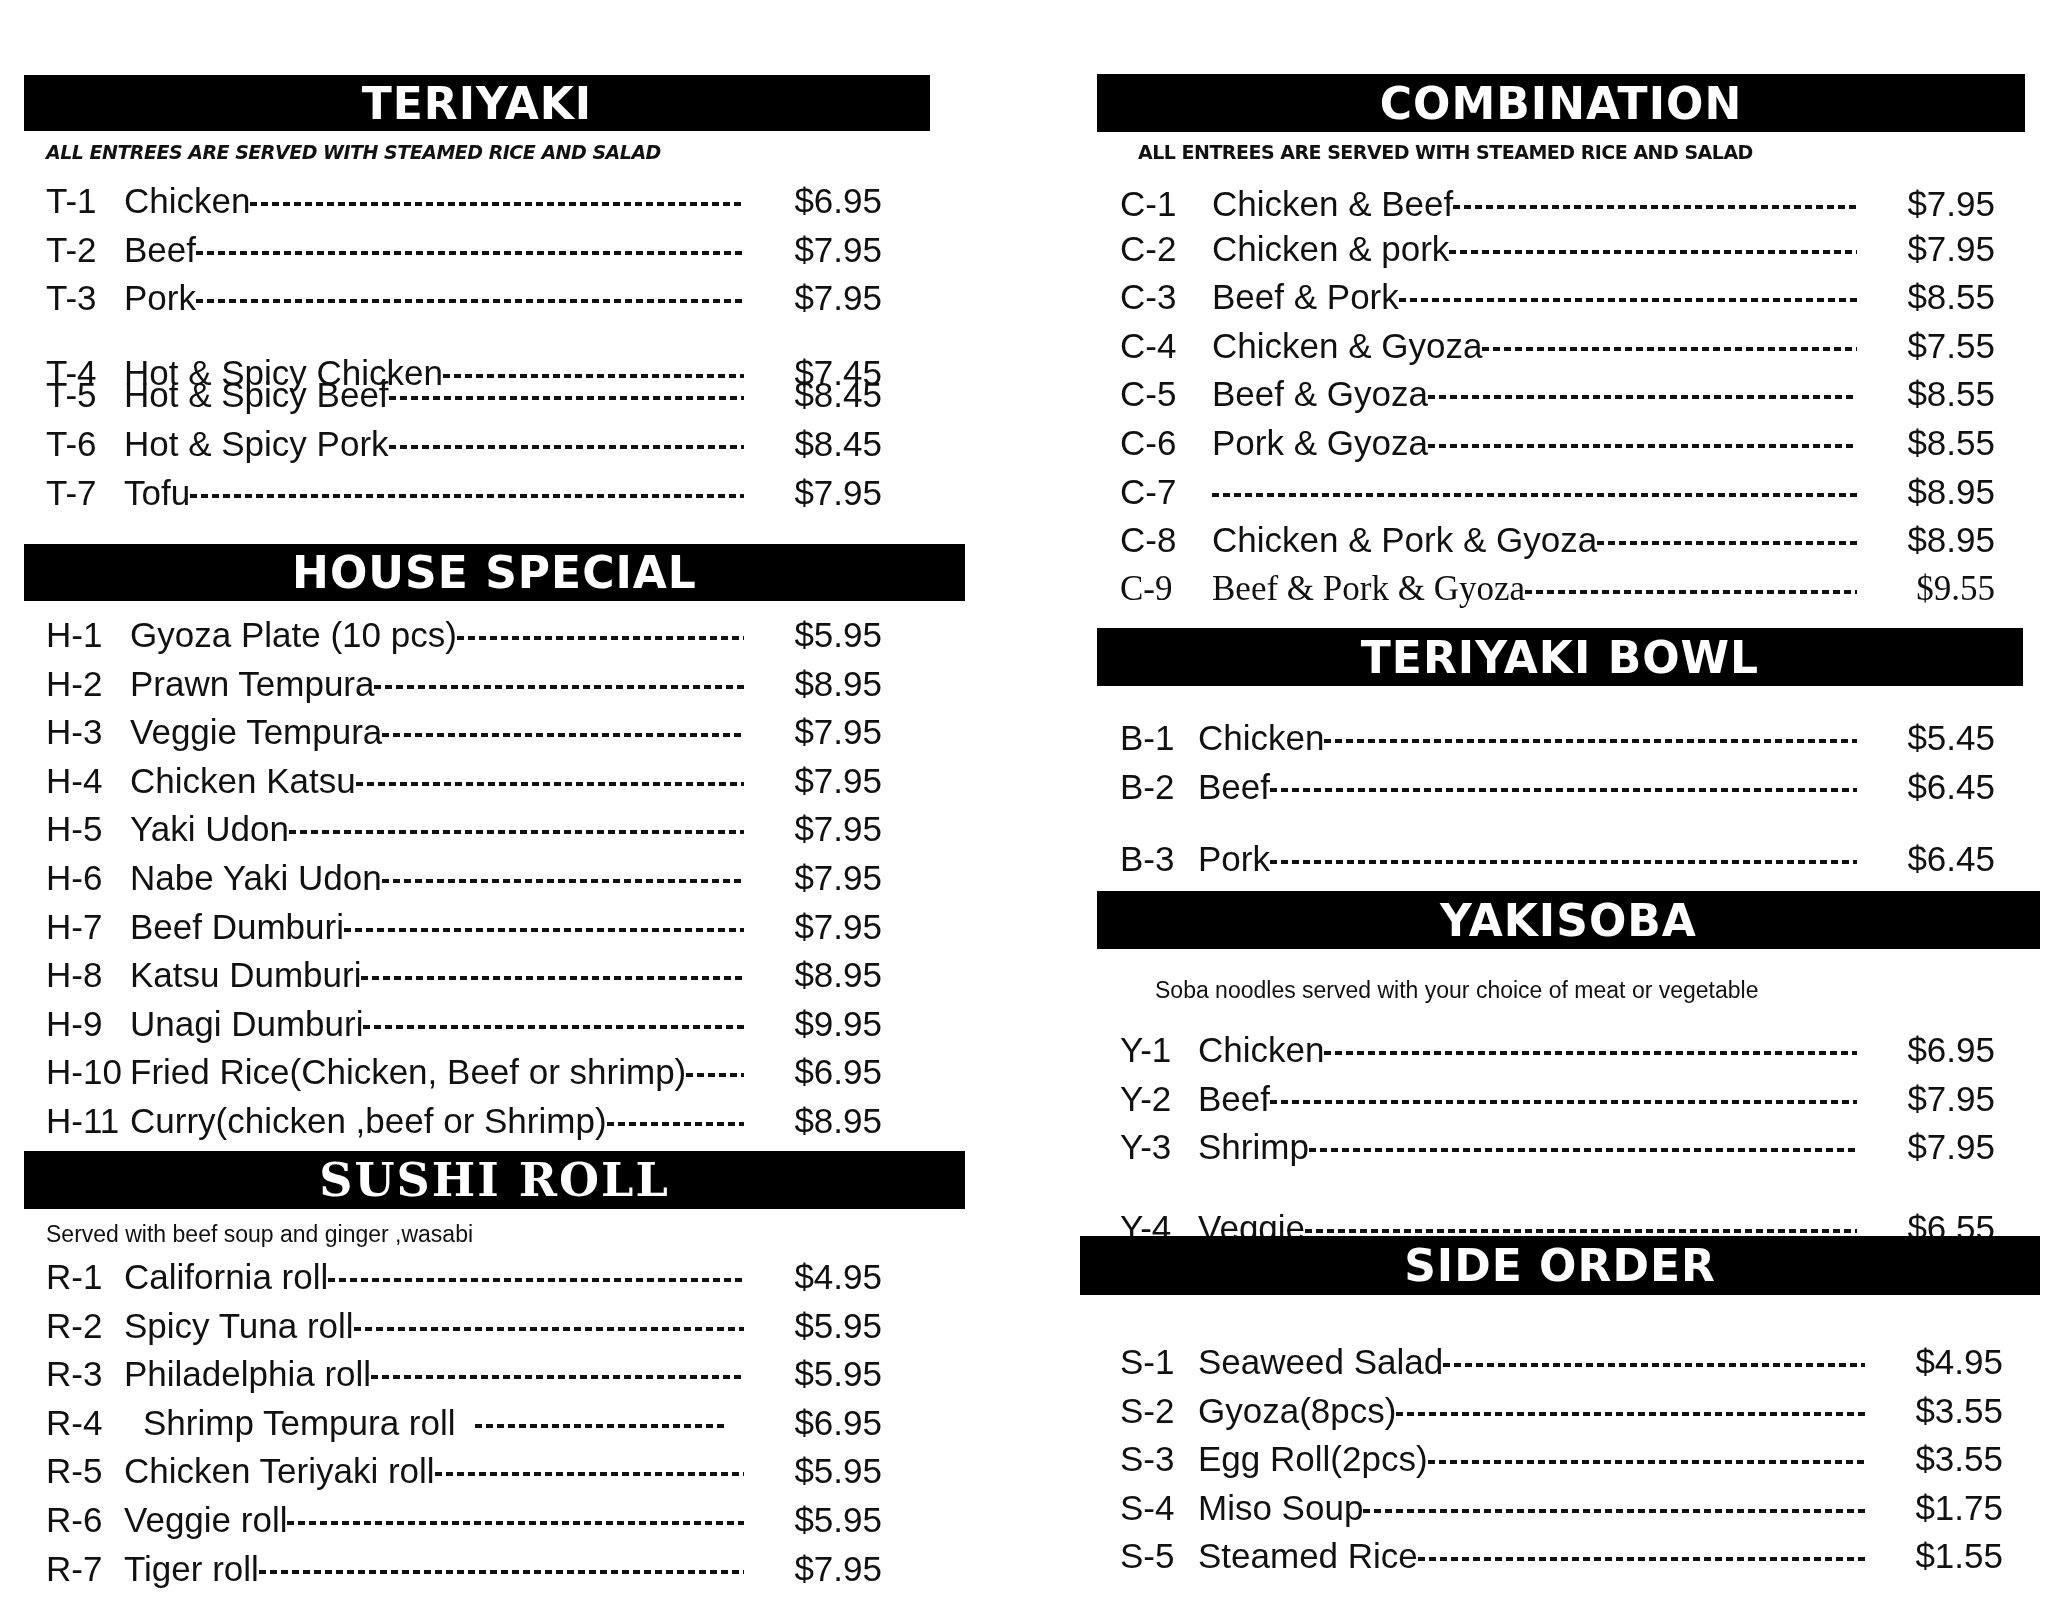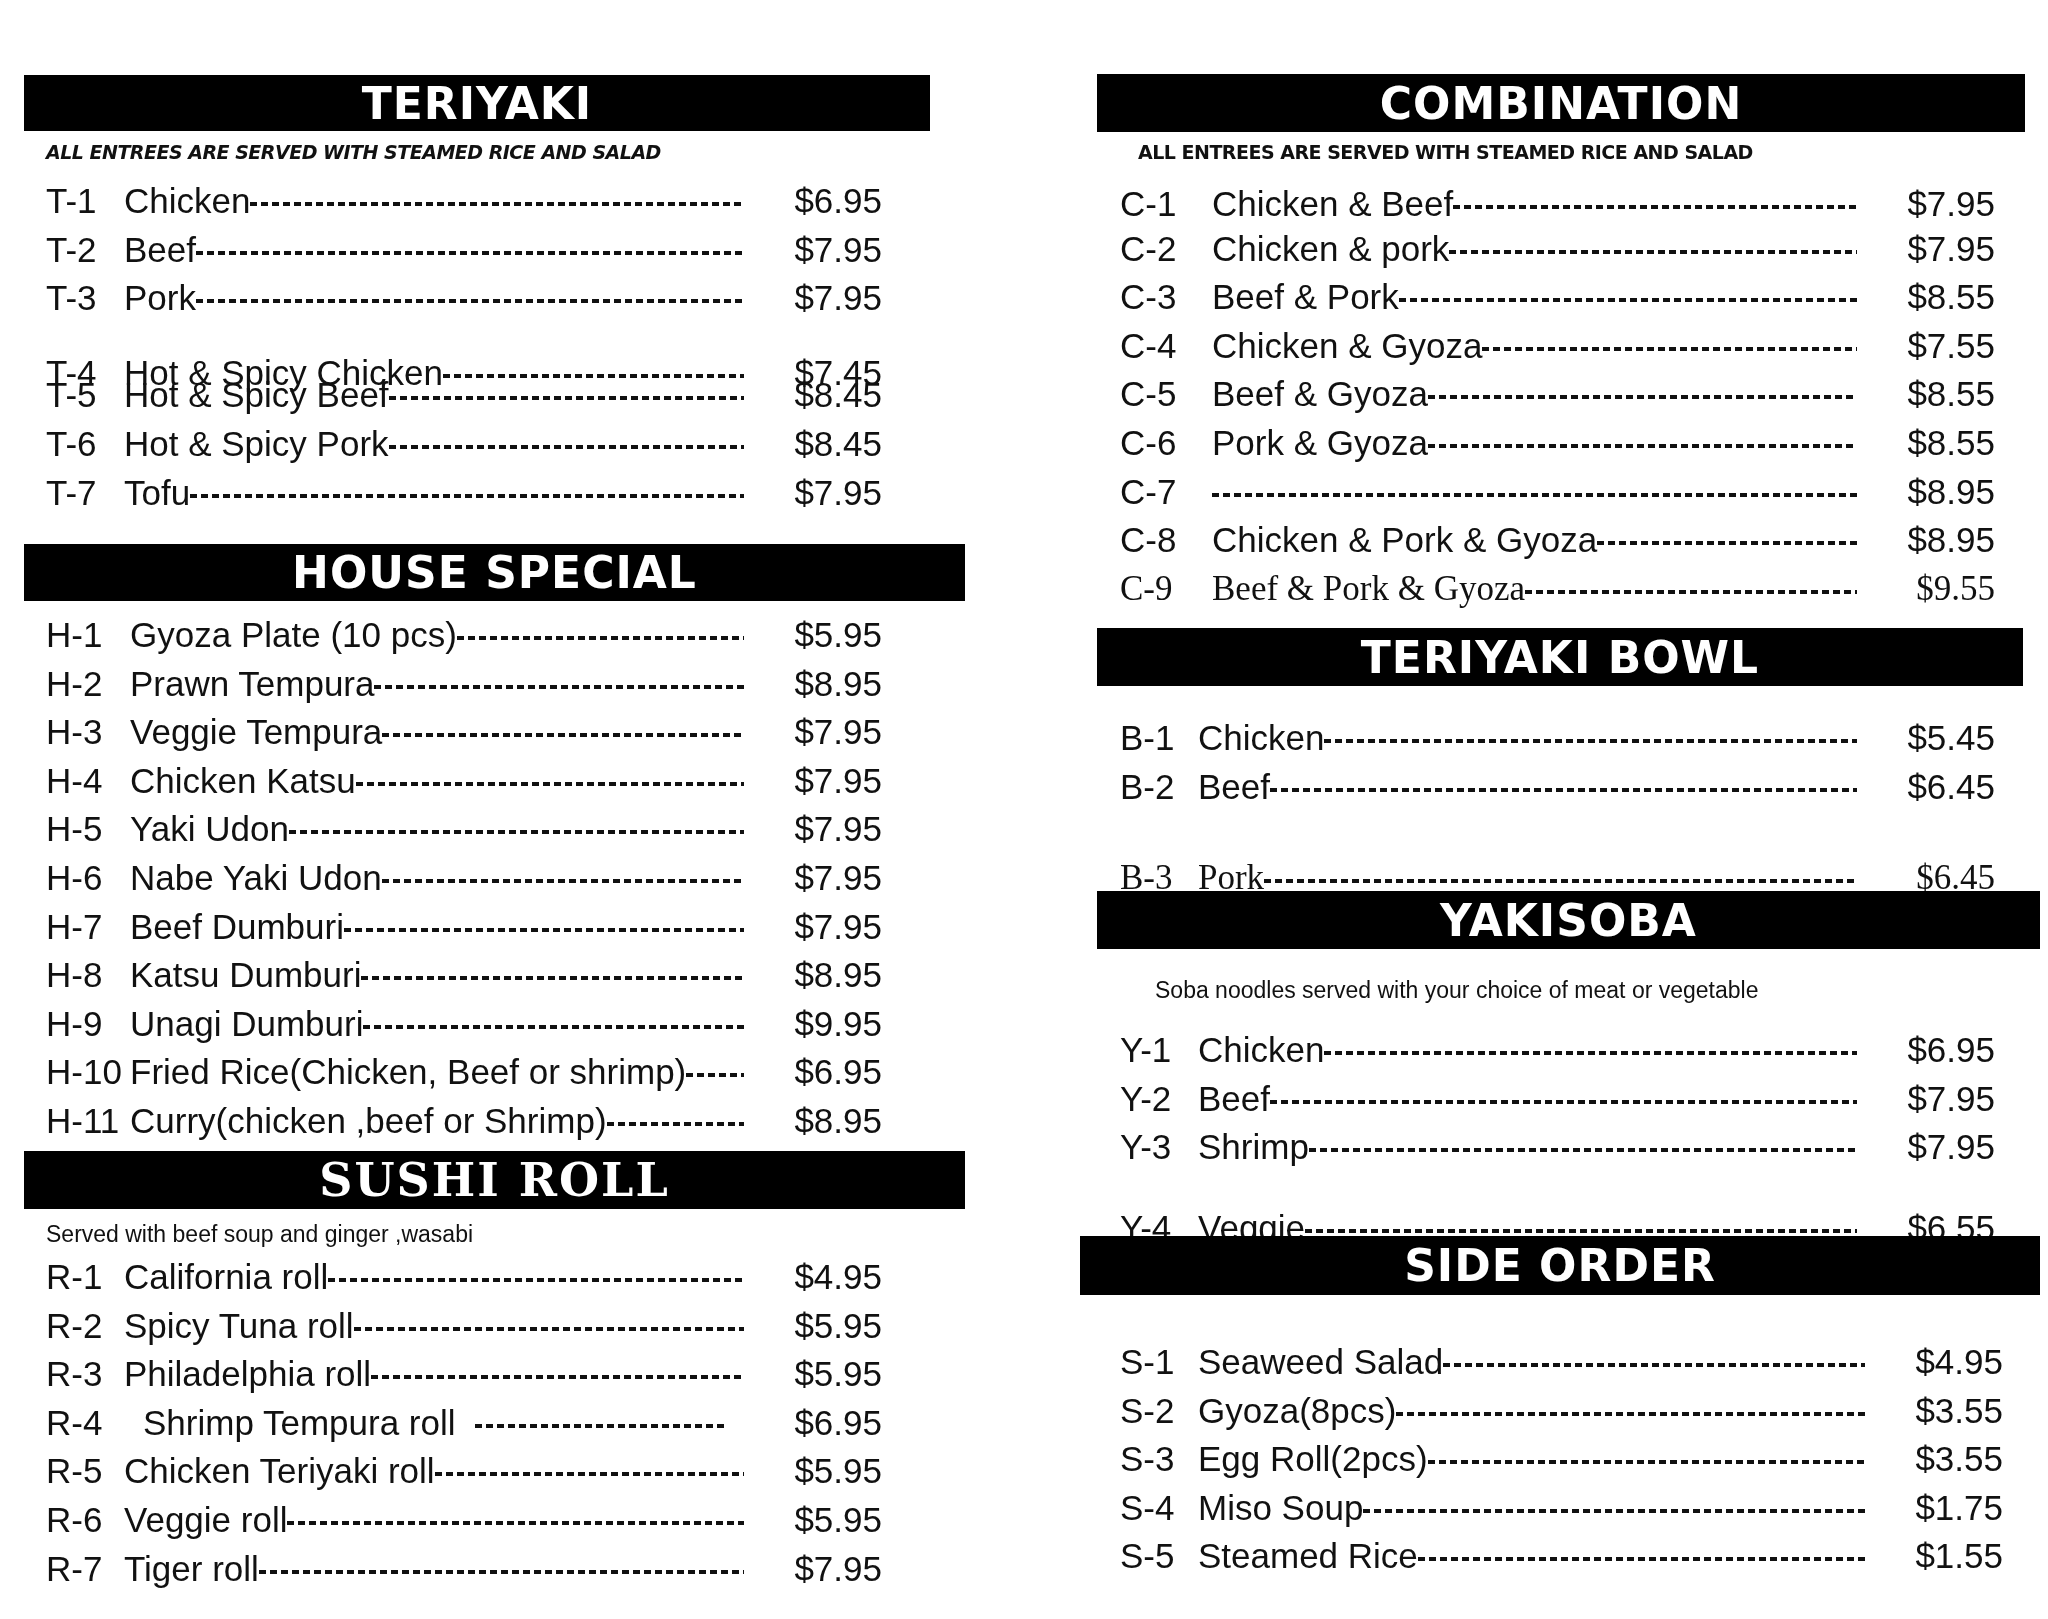--- a/index.html
+++ b/index.html
@@ -267,21 +267,21 @@
       <span class="name">Chicken</span>
       <span class="dots"></span>
       <span class="price" style="width:110px; margin-left:24px">$5.45</span>
     </div>
     <div class="row" style="top: 762.6px;">
       <span class="code" style="width:78px">B-2</span>
       <span class="name">Beef</span>
       <span class="dots"></span>
       <span class="price" style="width:110px; margin-left:24px">$6.45</span>
     </div>
-    <div class="row" style="top: 854px; font-family: Liberation Serif, serif;">
+    <div class="row" style="top: 835px;">
       <span class="code" style="width:78px">B-3</span>
       <span class="name">Pork</span>
       <span class="dots"></span>
       <span class="price" style="width:110px; margin-left:24px">$6.45</span>
     </div>
   </div>
 
 <div class="bar" style="left:1097px; top:891px; width:943px; height:58px;">
   <span>YAKISOBA</span>
 </div>

